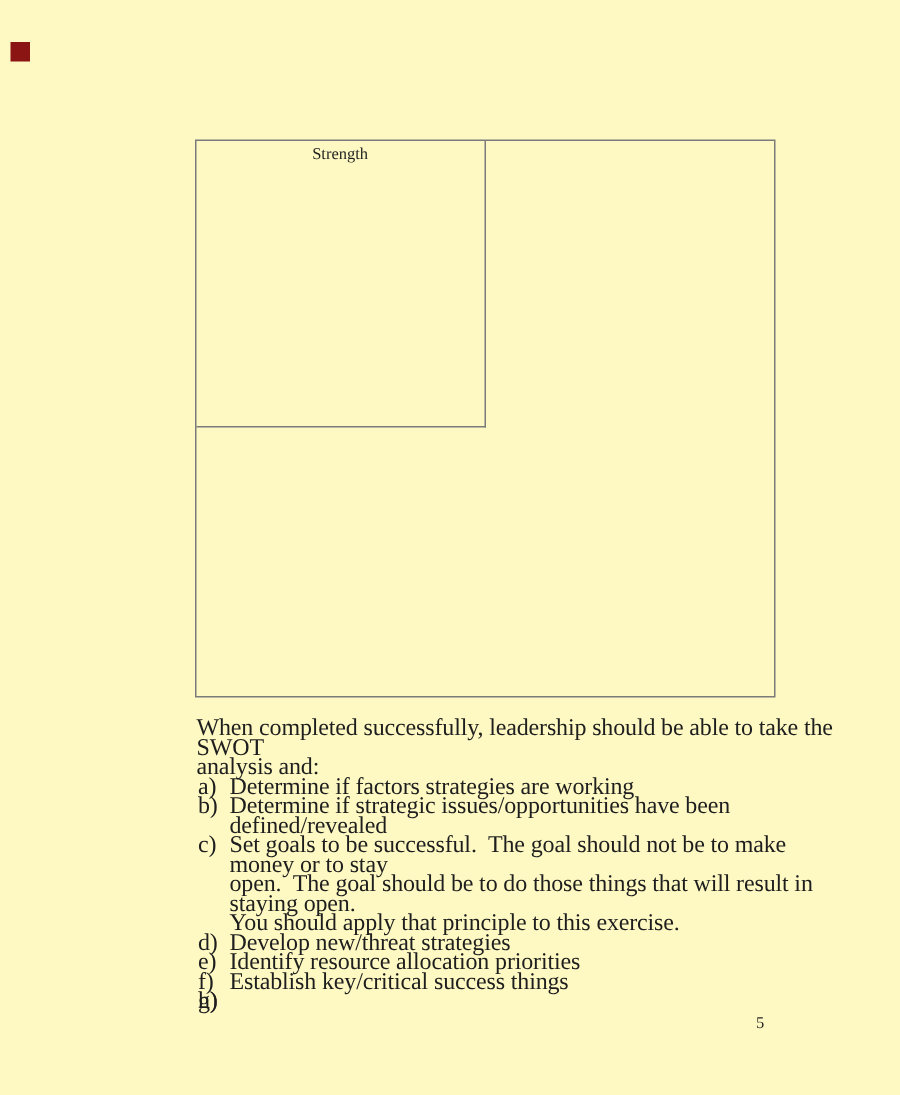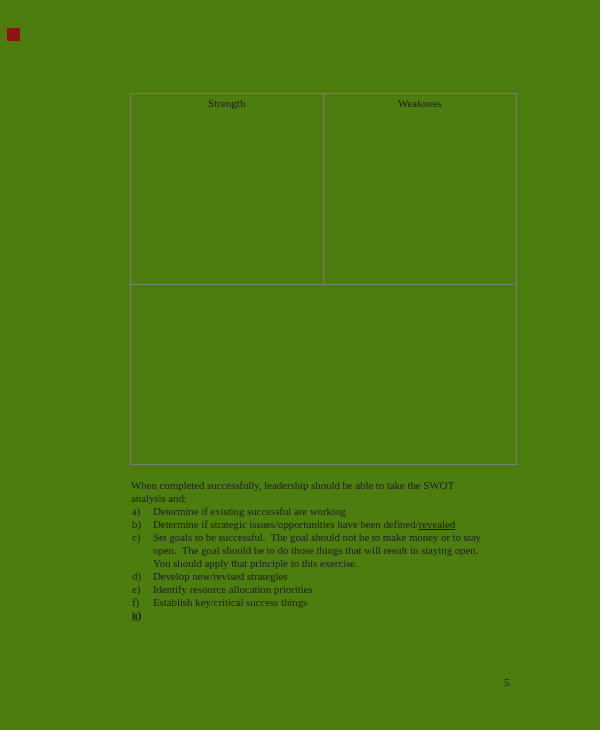--- a/index.html
+++ b/index.html
@@ -1,20 +1,20 @@
 <!DOCTYPE html>
 <html><head>
 <meta charset="utf-8">
 <style>
   html, body { margin: 0; padding: 0; background: #ffffff; }
   .page {
     position: relative;
     width: 600px;
     height: 730px;
-    background: #4d7c0f;
+    background: #fef9c3;
     font-family: "Liberation Serif", serif;
     color: #1e1e1e;
     overflow: hidden;
   }
   .red-marker {
     position: absolute;
     left: 7px;
     top: 28px;
     width: 13px;
     height: 13px;
@@ -38,73 +38,70 @@
     font-size: 11px;
     line-height: 13px;
   }
   .cell.br { border-right: 1px solid #7b7b7b; }
   .cell.bb { border-bottom: 1px solid #7b7b7b; }
   .instructions {
     position: absolute;
     left: 131px;
     top: 479px;
     width: 440px;
-    font-size: 11px;
+    font-size: 16px;
     line-height: 13px;
     letter-spacing: -0.1px;
   }
   .intro {
     margin: 0;
     white-space: pre-wrap;
   }
   .list-item {
     position: relative;
     padding-left: 22px;
   }
   .list-letter {
     position: absolute;
     left: 1px;
     top: 0;
   }
   .list-text { white-space: pre-wrap; }
-  .underline { text-decoration: underline; }
+  .underline { }
   .page-number {
     position: absolute;
     left: 504px;
     top: 676px;
     font-size: 11px;
     line-height: 13px;
   }
 </style>
 </head>
 <body>
 
 <div class="page">
 
   <div class="red-marker" style="background: rgb(138, 21, 18);"></div>
 
   <div class="swot-grid">
     <div class="cell br bb">
       <span>Strength</span>
     </div>
-    <div class="cell bb">
-      <span>Weakness</span>
-    </div>
   </div>
 
   <div class="instructions">
     <p class="intro">When completed successfully, leadership should be able to take the SWOT
 analysis and:</p>
     <div id="swot-list">
-        <div class="list-item"><span class="list-letter">a)</span><span class="list-text">Determine if existing successful are working</span></div>
+        <div class="list-item"><span class="list-letter">a)</span><span class="list-text">Determine if factors strategies are working</span></div>
         <div class="list-item"><span class="list-letter">b)</span><span class="list-text">Determine if strategic issues/opportunities have been defined/<span class="underline">revealed</span></span></div>
         <div class="list-item"><span class="list-letter">c)</span><span class="list-text">Set goals to be successful.  The goal should not be to make money or to stay
 open.  The goal should be to do those things that will result in staying open.
 You should apply that principle to this exercise.</span></div>
-        <div class="list-item"><span class="list-letter">d)</span><span class="list-text">Develop new/revised strategies</span></div>
+        <div class="list-item"><span class="list-letter">d)</span><span class="list-text">Develop new/threat strategies</span></div>
         <div class="list-item"><span class="list-letter">e)</span><span class="list-text">Identify resource allocation priorities</span></div>
         <div class="list-item"><span class="list-letter">f)</span><span class="list-text">Establish key/critical success things</span></div>
         <div class="list-item"><span class="list-letter">g)</span></div>
         <div class="list-item"><span class="list-letter">h)</span></div>
       </div>
   </div>
 
   <div class="page-number">5</div>
 
 </div>

